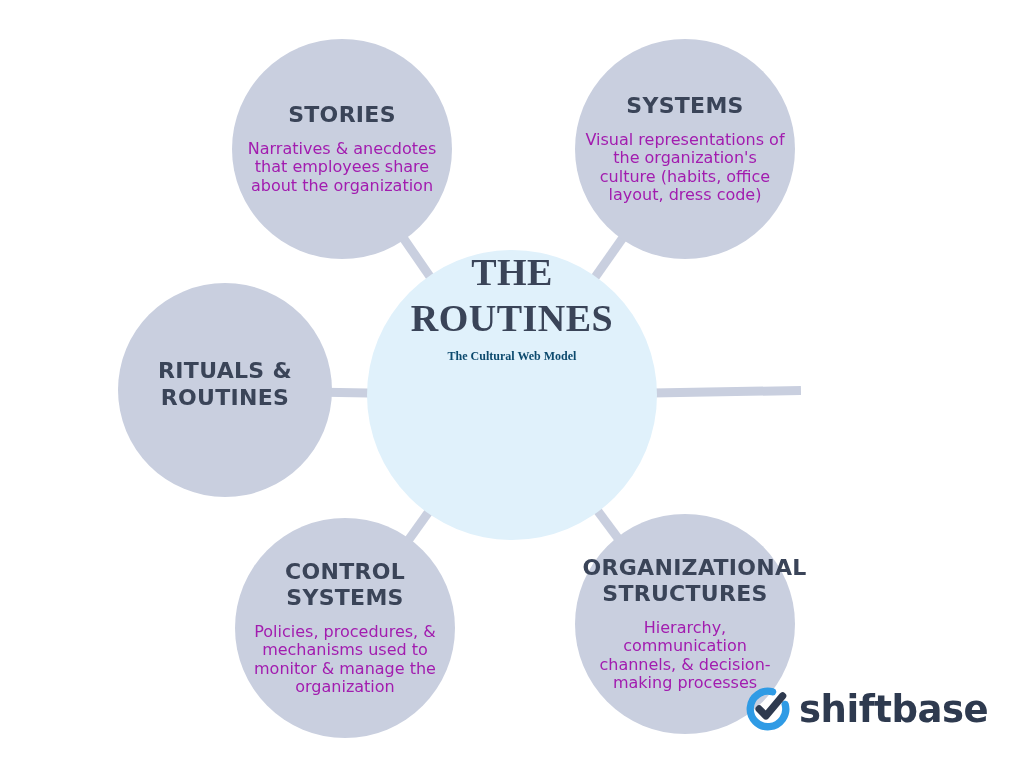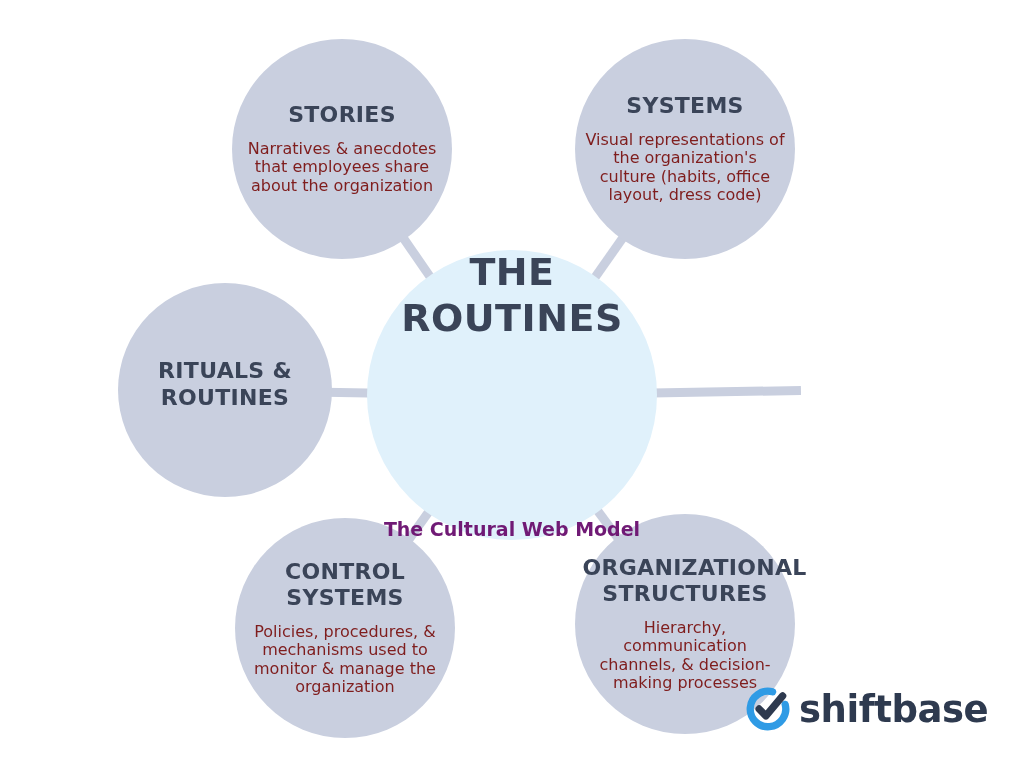--- a/index.html
+++ b/index.html
@@ -53,51 +53,52 @@
     font-size: 22px;
     line-height: 1.2;
     letter-spacing: 0.3px;
     color: #3a4458;
     max-width: 205px;
     margin-bottom: 11px;
   }
   .node-desc {
     font-size: 16px;
     line-height: 1.16;
-    color: #7f1d1d;
+    color: #a21caf;
     max-width: 192px;
   }
   .n-symbols .node-desc { max-width: 204px; }
   .n-control .node-desc { max-width: 186px; }
 
   
   .center-node {
     position: absolute;
     left: 367px; top: 250px;
     width: 290px; height: 290px;
     border-radius: 50%;
     background: #e0f1fb;
     display: flex; flex-direction: column;
-    align-items: center; justify-content: space-between;
+    align-items: center; justify-content: flex-start;
     text-align: center;
     z-index: 2;
+    font-family: Liberation Serif, serif;
   }
   .center-title {
     font-weight: bold;
     font-size: 38px;
     line-height: 1.2;
     letter-spacing: 0.5px;
     color: #3a4458;
   }
   .center-title span { display: block; }
   .center-subtitle {
-    margin-top: 14px;
+    margin-top: 8px;
     font-weight: bold;
-    font-size: 19px;
-    color: #701a75;
+    font-size: 12px;
+    color: #0c4a6e;
   }
 
   
   .logo {
     position: absolute;
     right: 36px; bottom: 36px;
     display: flex; align-items: center;
     gap: 8px;
     z-index: 3;
   }

